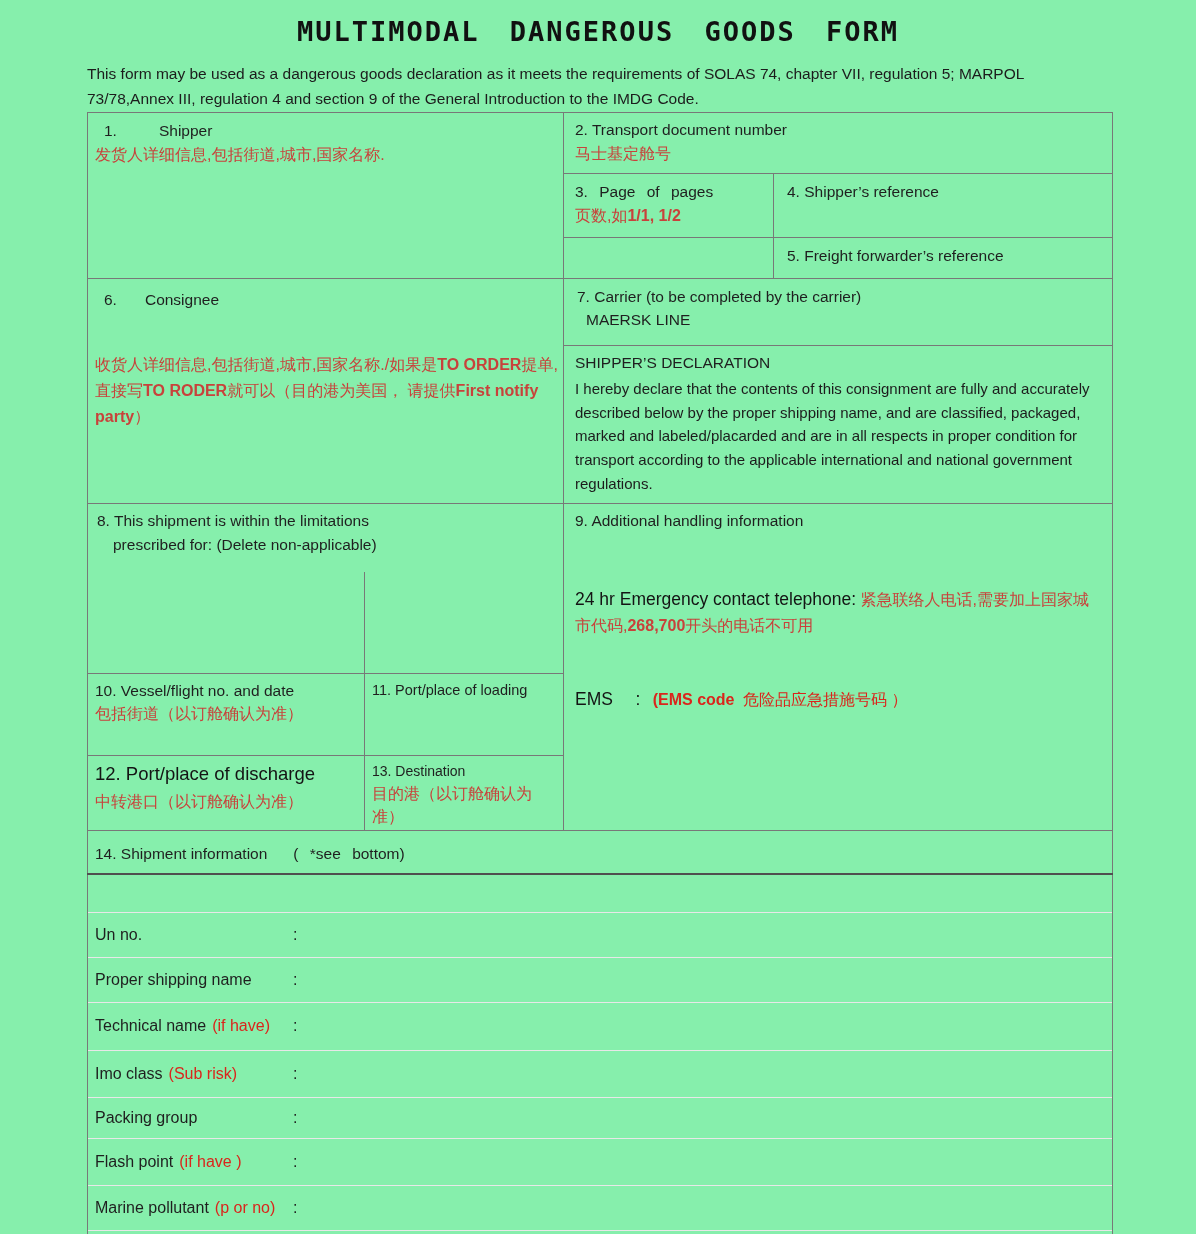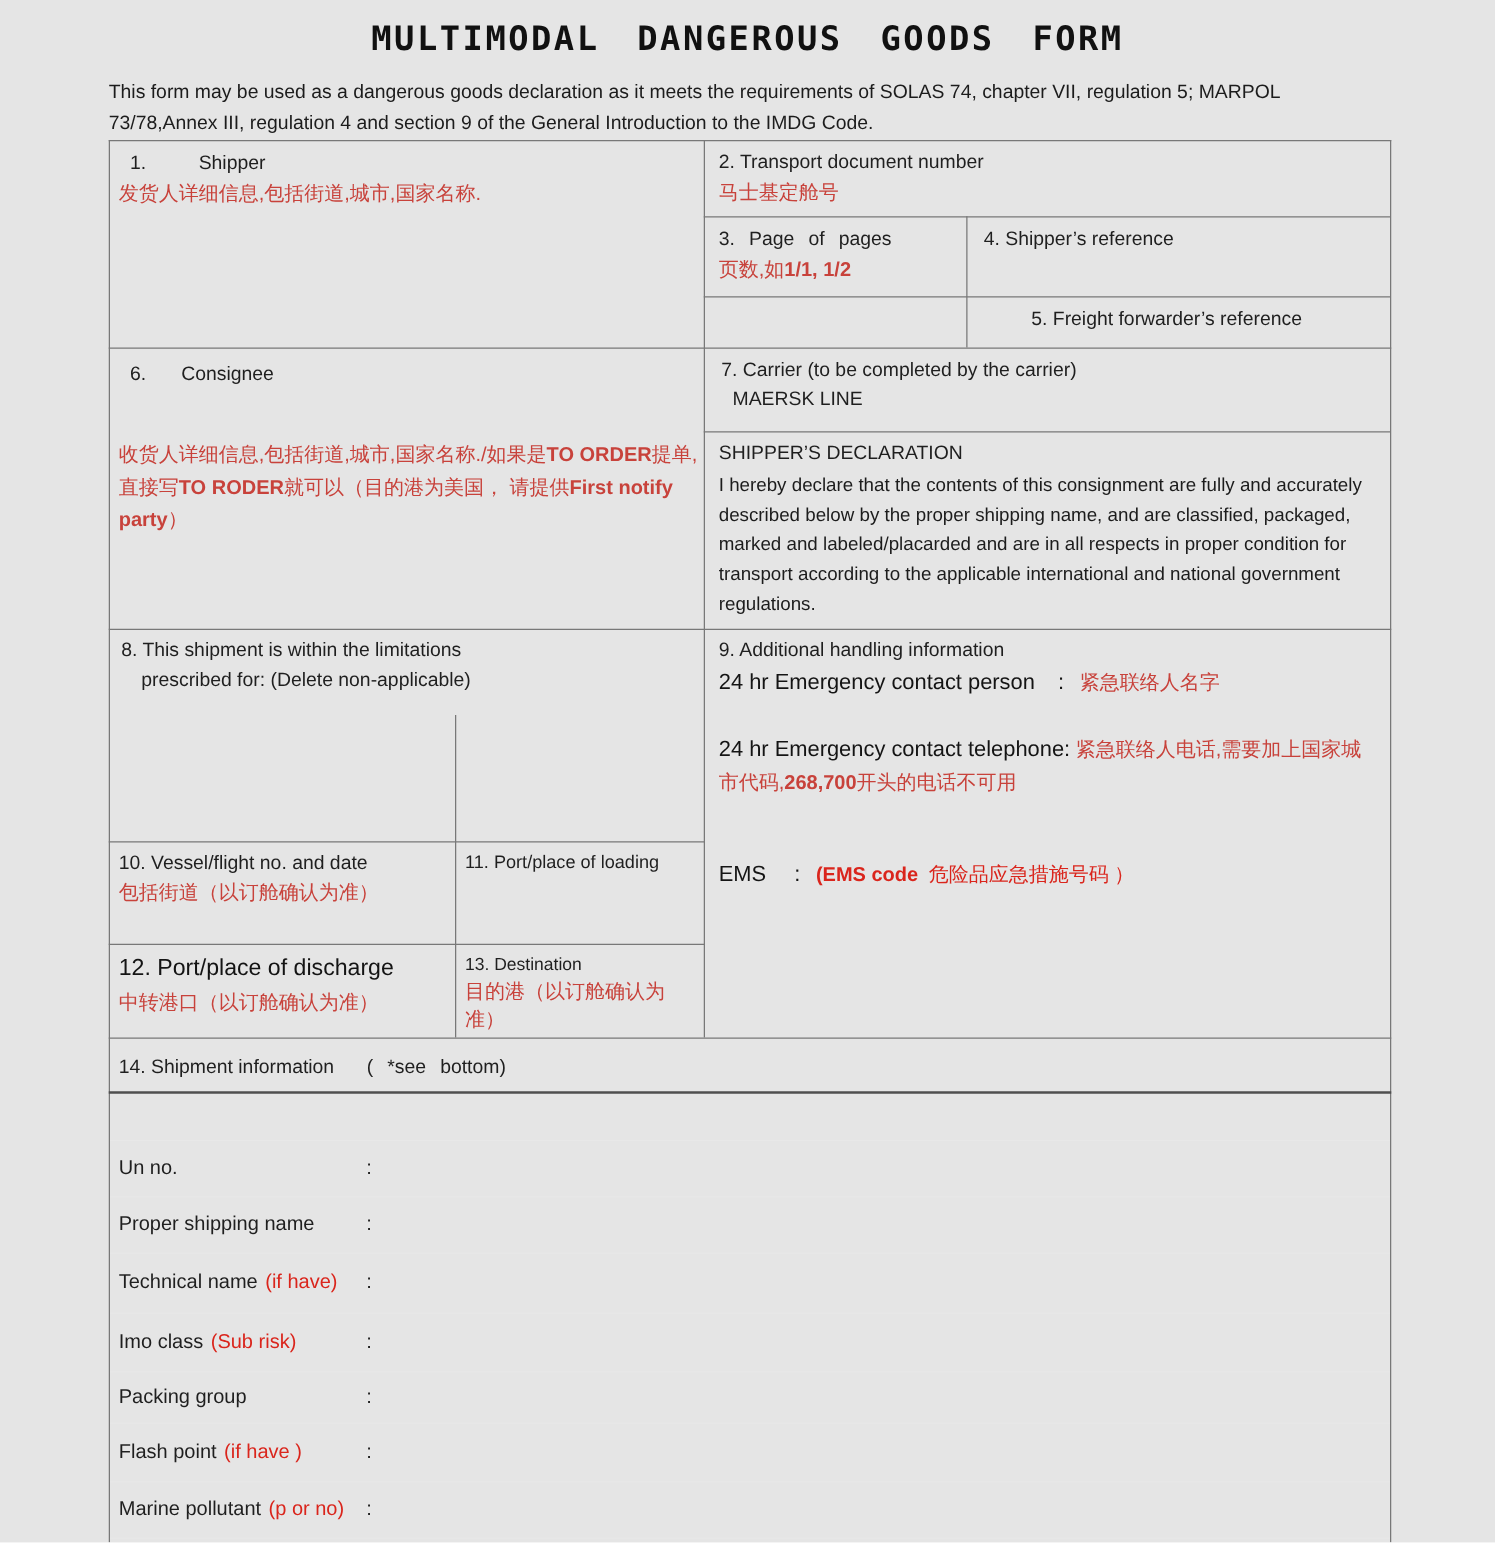--- a/index.html
+++ b/index.html
@@ -1,17 +1,17 @@
 <!DOCTYPE html>
 <html><head>
 <meta charset="utf-8">
 <style>
   html,body{margin:0;padding:0;background:#ffffff;}
   #page{
-    position:relative;width:1196px;height:1234px;background:#e5e5e5;
+    position:relative;width:1196px;height:1234px;background:#86efac;
     font-family:"Liberation Sans",sans-serif;color:#1f1f1f;overflow:hidden;
   }
   
   .hl{position:absolute;height:1px;background:#787878;}
   .vl{position:absolute;width:1px;background:#787878;}
   .hl.dark{height:2px;background:#4f4f4f;}
   .hl.faint{background:#e8e8e8;}
   
   .abs{position:absolute;}
   .title{
@@ -73,44 +73,39 @@
 
   <div class="abs lbl" style="left:575px;top:121px">2. Transport document number</div>
   <div class="abs zh" style="left:575px;top:144px">马士基定舱号</div>
 
   <div class="abs lbl wordspace" style="left:575px;top:183px">3. Page of pages</div>
   <div class="abs zh" style="left:575px;top:206px">
     <span>页数,如</span><span class="b">1/1, 1/2</span>
   </div>
 
   <div class="abs lbl" style="left:787px;top:183px">4. Shipper’s reference</div>
-  <div class="abs lbl" style="left:825px;top:247px">5. Freight forwarder’s reference</div>
+  <div class="abs lbl" style="left:787px;top:247px">5. Freight forwarder’s reference</div>
 
   <div class="abs lbl" style="left:104px;top:291px">
     <span>6.</span><span class="num-gap" style="width:28px"></span><span>Consignee</span>
   </div>
   <div class="abs zh" style="left:95px;top:352px;width:468px;line-height:1.62">
     <span>收货人详细信息,包括街道,城市,国家名称./如果是</span><span class="b">TO ORDER</span><span>提单, 直接写</span><span class="b">TO RODER</span><span>就可以（目的港为美国， 请提供</span><span class="b">First notify party</span><span>）</span>
   </div>
 
   <div class="abs lbl" style="left:577px;top:288px">7. Carrier (to be completed by the carrier)</div>
   <div class="abs lbl" style="left:586px;top:311px">MAERSK LINE</div>
 
   <div class="abs lbl" style="left:575px;top:354px">SHIPPER’S DECLARATION</div>
   <div class="abs decl-body" style="left:575px;top:377px">I hereby declare that the contents of this consignment are fully and accurately described below by the proper shipping name, and are classified, packaged, marked and labeled/placarded and are in all respects in proper condition for transport according to the applicable international and national government regulations.</div>
 
   <div class="abs lbl" style="left:97px;top:512px">8. This shipment is within the limitations</div>
   <div class="abs lbl" style="left:113px;top:536px">prescribed for: (Delete non-applicable)</div>
 
   <div class="abs lbl" style="left:575px;top:512px">9. Additional handling information</div>
-  <div class="abs" style="left:575px;top:535px">
-    <span class="big">24 hr Emergency contact person</span>
-    <span class="big" style="margin-left:14px">:</span>
-    <span class="zh" style="margin-left:8px">紧急联络人名字</span>
-  </div>
   <div class="abs" style="left:575px;top:585px;width:528px;line-height:1.6">
     <span class="big">24 hr Emergency contact telephone:</span>
     <span class="zh">紧急联络人电话,需要加上国家城市代码,</span><span class="zh b">268,700</span><span class="zh">开头的电话不可用</span>
   </div>
   <div class="abs" style="left:575px;top:689px">
     <span class="big">EMS</span>
     <span class="big" style="margin-left:18px">:</span>
     <span class="zh b" style="margin-left:8px;color:#da251c">(EMS code</span>
     <span class="zh" style="margin-left:4px;color:#da251c">危险品应急措施号码 ）</span>
   </div>

